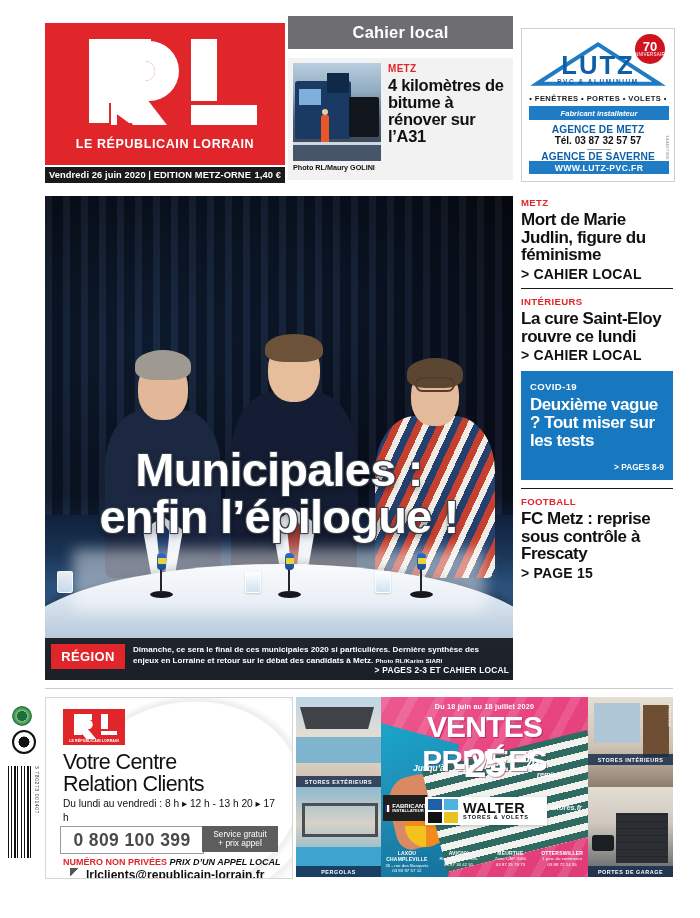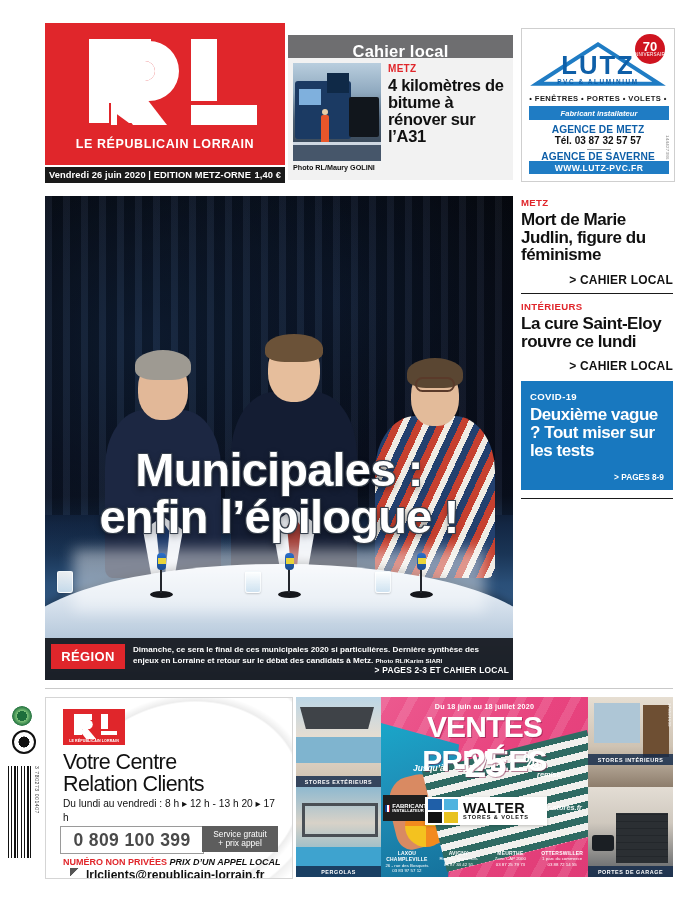--- a/index.html
+++ b/index.html
@@ -14,21 +14,21 @@
   .masthead{position:absolute;left:45px;top:23px;width:240px;height:142px;background:#e0262b;}
   .rl-logo{position:absolute;left:0;top:0;width:240px;height:118px;}
   .rl-svg{display:block;width:100%;height:100%;}
   .rl-sub{position:absolute;left:0;bottom:14px;width:240px;text-align:center;color:#fff;
           font-weight:bold;font-size:12.5px;letter-spacing:.6px;}
   .dateline{position:absolute;left:45px;top:167px;width:240px;height:16px;background:#1a1a1a;color:#fff;
             font-size:9.3px;font-weight:bold;display:flex;align-items:center;justify-content:space-between;
             padding:0 4px;box-sizing:border-box;letter-spacing:.1px;}
 
   
-  .cahier-bar{position:absolute;left:288px;top:35px;width:225px;height:33px;background:#6e6e70;
+  .cahier-bar{position:absolute;left:288px;top:16px;width:225px;height:33px;background:#6e6e70;
               display:flex;align-items:center;justify-content:center;}
   .cahier-bar span{color:#fff;font-size:16.5px;font-weight:bold;letter-spacing:.2px;}
   .teaser{position:absolute;left:288px;top:58px;width:225px;height:122px;background:#f2f2f2;}
   .teaser-photo{position:absolute;left:5px;top:5px;width:88px;height:98px;overflow:hidden;background:#2c3c4e;}
   .teaser-credit{position:absolute;left:5px;top:105px;width:100px;font-size:7.2px;font-weight:bold;color:#111;}
   .teaser-body{position:absolute;left:100px;top:5px;width:122px;}
   .kicker-red{color:#e0262b;font-size:10px;font-weight:bold;letter-spacing:.3px;margin-bottom:3px;}
   .teaser-title{font-size:16.5px;font-weight:bold;line-height:1.03;letter-spacing:-.3px;color:#111;}
 
   
@@ -100,21 +100,21 @@
   .cap-text{position:absolute;left:88px;top:6px;width:372px;color:#fff;font-size:8.1px;
             font-weight:bold;line-height:1.42;}
   .cap-credit{font-size:6.2px;font-weight:bold;letter-spacing:.1px;}
   .cap-ref{position:absolute;right:4px;bottom:5px;color:#fff;font-size:8.4px;font-weight:bold;letter-spacing:.2px;}
 
   
   .rcol{position:absolute;left:521px;top:190px;width:152px;}
   .ritem{padding-top:7px;}
   .ritem .kick{font-size:9.6px;font-weight:bold;letter-spacing:.35px;color:#e0262b;margin-bottom:3px;}
   .ritem .ttl{font-size:17px;font-weight:bold;line-height:1.04;letter-spacing:-.45px;color:#111;}
-  .ritem .ref{margin-top:9px;text-align:right;font-size:12px;font-weight:bold;letter-spacing:.2px;color:#111;}
+  .ritem .ref{margin-top:2px;font-size:14px;font-weight:bold;letter-spacing:.2px;color:#111;}
   .rrule{height:1px;background:#1a1a1a;margin-top:6px;}
   .covid{background:#1878bf;color:#fff;padding:10px 9px 8px 9px;box-sizing:border-box;width:152px;}
   .covid .kick{color:#fff;font-size:9.6px;font-weight:bold;letter-spacing:.35px;margin-bottom:4px;}
   .covid .ttl{font-size:17px;font-weight:bold;line-height:1.05;letter-spacing:-.45px;}
   .covid .ref{margin-top:12px;text-align:right;font-size:8.3px;font-weight:bold;color:#fff;}
 
   
   .sep{position:absolute;left:45px;top:688px;width:628px;height:1px;background:#c9c9c9;}
   .ad-rl{position:absolute;left:45px;top:697px;width:246px;height:180px;background:#fff;border:1px solid #d5d5d5;overflow:hidden;}
   .ad-rl-swoosh{position:absolute;right:-40px;top:-30px;width:210px;height:240px;
@@ -357,20 +357,25 @@
     </div>
 
     <div style="height:8px;"></div>
     <div class="covid">
       <div class="kick">COVID-19</div>
       <div class="ttl">Deuxième vague ? Tout miser sur les tests</div>
       <div class="ref">&gt; PAGES 8-9</div>
     </div>
 
     <div class="rrule" style="margin-top:8px;"></div>
+    <div class="ritem">
+      <div class="kick">FOOTBALL</div>
+      <div class="ttl">FC Metz : reprise sous contrôle à Frescaty</div>
+      <div class="ref">&gt; PAGE 15</div>
+    </div>
   </div>
 
   <div class="sep"></div>
   <div class="barcol">
     <div class="recy" style="top:6px;background:radial-gradient(circle,#1e6e3c 35%,#7ec47a 36%,#1e6e3c 70%,#fff 72%);"></div>
     <div class="recy" style="top:30px;background:radial-gradient(circle,#111 38%,#fff 40%);border:2px solid #111;"></div>
     <div class="barcode"></div>
     <div class="barnum">3 780273 001407</div>
   </div>
 

